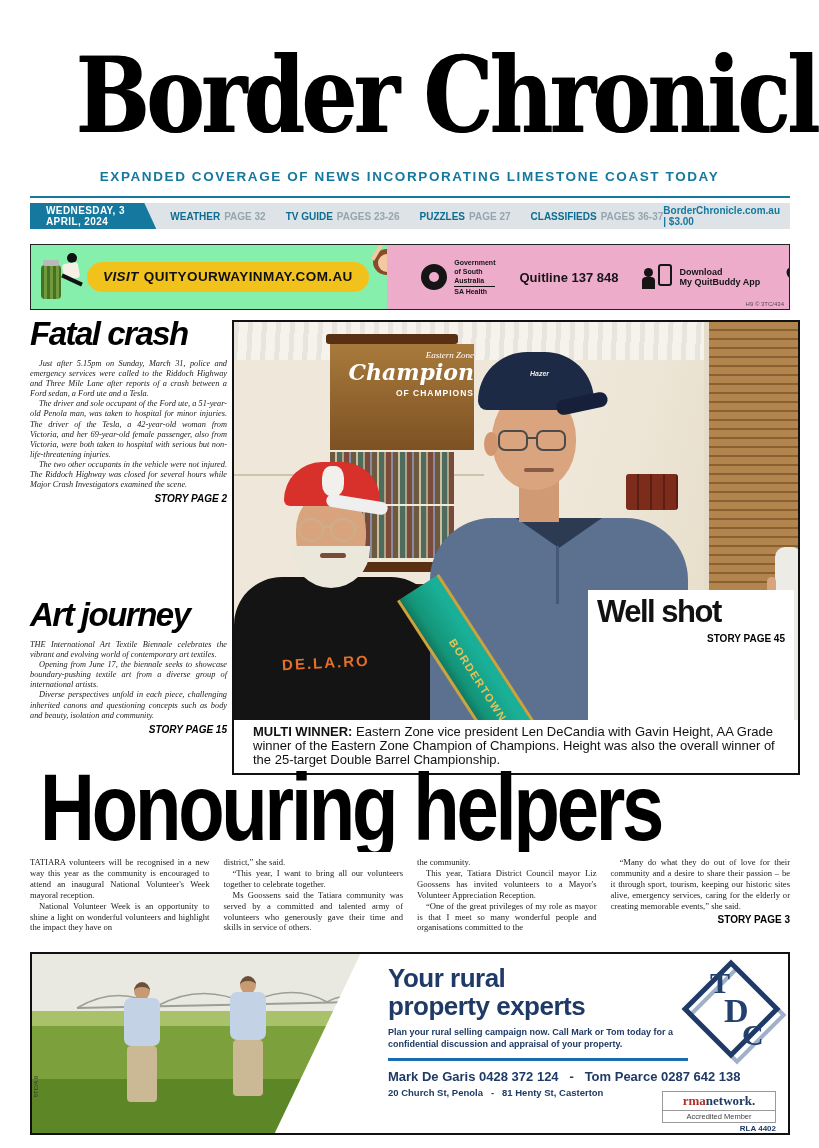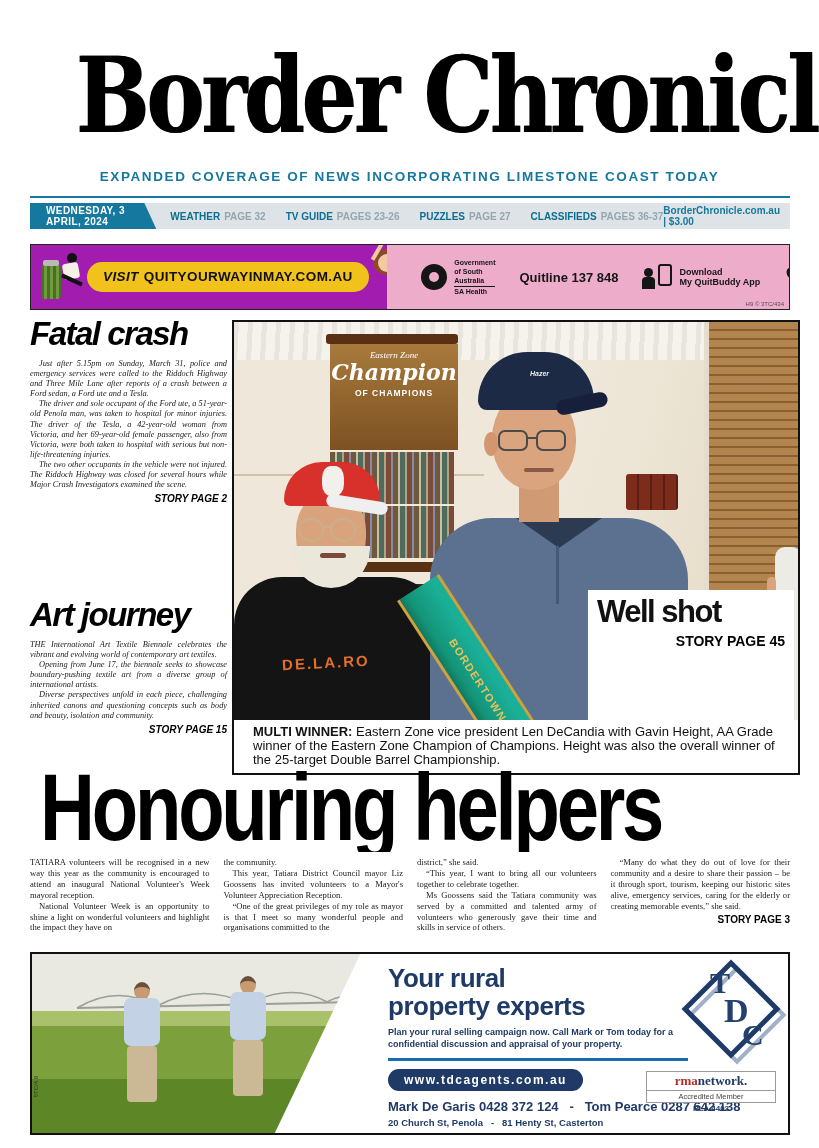--- a/index.html
+++ b/index.html
@@ -25,21 +25,21 @@
           clip-path:polygon(0 0, calc(100% - 12px) 0, 100% 100%, 0 100%); }
   .nav { display:flex; gap:20px; margin-left:14px; align-items:center; }
   .nav .itm { font-size:10px; white-space:nowrap; }
   .nav .lbl { font-weight:bold; color:#0d6d92; }
   .nav .pgs { font-weight:600; color:#96a5ae; margin-left:4px;margin-top:42px; }
   .site { margin-left:auto; padding-right:10px; font-size:10px; font-weight:bold; color:#15789f; }
 
   
   .quit { position:absolute; top:244px; left:30px; width:760px; height:66px; border:1px solid #222;
           display:flex; overflow:hidden; }
-  .quit-orange { position:relative; width:47%; background:#a21caf; }
+  .quit-orange { position:relative; width:47%; background:#86efac; }
   .quit-pink { position:relative; flex:1; background:#eeaccb; }
   .quit-pill { position:absolute; left:56px; top:17px; height:30px; line-height:30px; background:#f2c21c;
           border-radius:16px; padding:0 16px; font-size:13.5px; font-weight:800; color:#101010;
           white-space:nowrap; letter-spacing:.4px; }
   .quit-pill .vis { font-style:italic; font-weight:bold; margin-right:5px; }
   .jar { position:absolute; left:10px; top:20px; width:20px; height:34px; border-radius:4px;
           background:repeating-linear-gradient(90deg,#47701f 0 3px,#6f9a3f 3px 6px); }
   .jar:before { content:""; position:absolute; top:-5px; left:2px; width:16px; height:6px; background:#b9b9b9; border-radius:2px; }
   .runner-head { position:absolute; left:36px; top:8px; width:10px; height:10px; border-radius:50%; background:#111; }
   .runner-body { position:absolute; left:32px; top:18px; width:16px; height:16px; background:#f4f0e6; border-radius:3px; transform:rotate(-10deg); }
@@ -77,22 +77,22 @@
   .photo-box { position:absolute; left:232px; top:320px; width:568px; border:2px solid #111; background:#fff; }
   .photo { position:relative; width:100%; height:398px; overflow:hidden;
           background:linear-gradient(105deg,#efe8da 0 55%, #e3d8c2 100%); }
   .ceiling { position:absolute; top:0; left:0; width:100%; height:38px; background:#f6f3ec; }
   .ceiling:after { content:""; position:absolute; inset:0;
           background:repeating-linear-gradient(93deg, rgba(0,0,0,.06) 0 5px, transparent 5px 14px); }
   .seam { position:absolute; left:0; top:152px; width:250px; height:2px; background:#cfc3ab; }
   .banner { position:absolute; left:96px; top:12px; width:124px; height:240px; }
   .banner .bar { position:absolute; left:-4px; width:132px; height:10px; background:#5a3014; border-radius:3px; }
   .banner .bar.b { top:228px; }
-  .banner .bod { position:absolute; top:10px; width:128px; height:106px;
-          background:linear-gradient(180deg,#a87a3c,#7d5122); color:#fff; text-align:center; }
+  .banner .bod { position:absolute; top:10px; width:144px; height:106px;
+          background:linear-gradient(180deg,#a87a3c,#7d5122); color:#fff; text-align:right; }
   .banner .ez { font-family:"Liberation Serif", serif; font-style:italic; font-size:9px; padding-top:6px; }
   .banner .ch { font-family:"DejaVu Serif", serif; font-style:italic; font-weight:bold; font-size:22px; line-height:24px; }
   .banner .oc { font-size:8.5px; font-weight:bold; letter-spacing:1px; margin-top:4px; }
   .banner .grid { position:absolute; top:116px; width:124px; height:112px; background:#f0ead8; }
   .banner .grid .row { height:52px; margin-top:2px;
           background:repeating-linear-gradient(90deg,#6d5a3e 0 5px,#cabfa0 5px 7px,#4e6b5d 7px 12px,#b0a284 12px 14px,#7a4a3a 14px 19px,#8a8aa0 19px 21px); }
   .board { position:absolute; left:105px; top:262px; width:150px; height:100px; background:#3f2410;
           background-image:repeating-linear-gradient(180deg, transparent 0 14px, #caa76a 14px 16px); }
   .window { position:absolute; left:470px; top:0; width:98px; height:310px; border-left:5px solid #e5ddc9;
           background:repeating-linear-gradient(180deg,#b3854e 0 7px,#8a6030 7px 9px); }
@@ -134,21 +134,21 @@
   .m2-glass.l { left:264px; } .m2-glass.r { left:302px; }
   .m2-bridge { position:absolute; left:293px; top:115px; width:10px; height:2px; background:#4a4a4a; }
   .m2-mouth { position:absolute; left:290px; top:146px; width:30px; height:4px; background:#8a5a48; border-radius:2px; }
   .m2-cap { position:absolute; left:244px; top:30px; width:116px; height:58px; background:#1d2a45; border-radius:55px 55px 10px 10px; }
   .m2-brim { position:absolute; left:322px; top:74px; width:52px; height:15px; background:#16203a; border-radius:8px; transform:rotate(-12deg); }
   .m2-cap-logo { position:absolute; left:296px; top:48px; color:#e8e8e8; font-size:7px; font-style:italic; font-weight:bold; }
 
   .well-shot { position:absolute; left:354px; top:268px; width:206px; height:130px; background:#fff; padding:7px 9px 5px; }
   .well-shot h2 { font-size:31px; line-height:30px; font-weight:800; letter-spacing:-1.5px; margin-bottom:6px; white-space:nowrap; }
   .well-shot p { font-family:"Liberation Serif", serif; font-size:8.3px; line-height:10px; text-align:justify; }
-  .well-shot .story-ref { font-size:14px; margin-top:2px; }
+  .well-shot .story-ref { font-size:10px; margin-top:2px; }
 
   .caption { padding:5px 8px 6px; font-size:13px; line-height:14px; color:#111; text-align:left;margin-left:11px; }
   .caption .lead { font-weight:bold; }
 
   
   .hon-head { position:absolute; left:40px; top:762px; width:764px; overflow:hidden; }
   .hon-head span { display:inline-block; font-size:95px; line-height:90px; font-weight:800; letter-spacing:-4px;
           transform:scaleX(0.80); transform-origin:left center; white-space:nowrap; color:#000; }
   .hon-cols { position:absolute; left:30px; top:857px; width:760px; height:90px; display:flex; gap:14px; }
   .hon-col { flex:1; }
@@ -175,26 +175,26 @@
           padding:4px 16px; font-size:12px; font-weight:800; letter-spacing:1.5px; }
   .tdc-contacts { margin-top:8px; font-size:13px; font-weight:800; white-space:nowrap; }
   .tdc-addr { margin-top:3px; font-size:9.5px; font-weight:bold; white-space:nowrap; }
   .tdc-logo { position:absolute; left:648px; top:4px; width:104px; height:104px; }
   .tdc-logo .dia { position:absolute; left:16px; top:16px; width:70px; height:70px; border:5px solid #1f3a66; transform:rotate(45deg); }
   .tdc-logo .dia2 { position:absolute; left:22px; top:22px; width:70px; height:70px; border:4px solid #9fb0c8; transform:rotate(45deg); }
   .tdc-logo .lt { position:absolute; font-weight:800; color:#24406e; font-family:"Liberation Serif", serif; }
   .tdc-logo .t1 { left:30px; top:8px; font-size:30px; }
   .tdc-logo .t2 { left:44px; top:34px; font-size:34px; }
   .tdc-logo .t3 { left:62px; top:60px; font-size:30px; }
-  .rma { position:absolute; right:12px; bottom:20px; width:130px; text-align:center; }
+  .rma { position:absolute; right:12px; bottom:0; width:114px; text-align:center; }
   .rma .brand { border:1px solid #9a9a9a; background:#fff; font-family:"Liberation Serif", serif;
           font-size:13px; font-weight:bold; padding:1px 0; }
   .rma .brand .r { color:#b03028; } .rma .brand .n { color:#1f3a66; }
   .rma .member { border:1px solid #9a9a9a; border-top:none; font-size:7.5px; color:#444; padding:1px 0; }
-  .rma .code { font-size:8px; font-weight:800; color:#1f3a66; text-align:center; margin-top:1px; }
+  .rma .code { font-size:8px; font-weight:800; color:#1f3a66; text-align:right; margin-top:1px; }
 </style>
 </head>
 <body>
 
 <div class="page">
 
   <div class="masthead">
     <span class="title">Border Chronicle</span>
   </div>
   <div class="tagline">EXPANDED COVERAGE OF NEWS INCORPORATING LIMESTONE COAST TODAY</div>
@@ -346,28 +346,28 @@
 
   <div class="hon-head">
     <span>Honouring helpers</span>
   </div>
   <div class="hon-cols">
     <div class="hon-col">
       <p>TATIARA volunteers will be recognised in a new way this year as the community is encouraged to attend an inaugural National Volunteer's Week mayoral reception.</p>
       <p class="ind">National Volunteer Week is an opportunity to shine a light on wonderful volunteers and highlight the impact they have on</p>
     </div>
     <div class="hon-col">
+      <p>district,” she said.</p>
+      <p class="ind">“This year, I want to bring all our volunteers together to celebrate together.</p>
+      <p class="ind">Ms Goossens said the Tatiara community was served by a committed and talented army of volunteers who generously gave their time and skills in service of others.</p>
+    </div>
+    <div class="hon-col">
       <p>the community.</p>
       <p class="ind">This year, Tatiara District Council mayor Liz Goossens has invited volunteers to a Mayor's Volunteer Appreciation Reception.</p>
       <p class="ind">“One of the great privileges of my role as mayor is that I meet so many wonderful people and organisations committed to the</p>
-    </div>
-    <div class="hon-col">
-      <p>district,” she said.</p>
-      <p class="ind">“This year, I want to bring all our volunteers together to celebrate together.</p>
-      <p class="ind">Ms Goossens said the Tatiara community was served by a committed and talented army of volunteers who generously gave their time and skills in service of others.</p>
     </div>
     <div class="hon-col">
       <p class="ind">“Many do what they do out of love for their community and a desire to share their passion – be it through sport, tourism, keeping our historic sites alive, emergency services, caring for the elderly or creating memorable events,” she said.</p>
       <div class="story-ref">STORY PAGE 3</div>
     </div>
   </div>
 
   <div class="tdc">
     <div class="tdc-photo">
       <svg style="position:absolute;left:40px;top:14px;" width="290" height="52" viewBox="0 0 290 52">
@@ -388,21 +388,20 @@
           <div class="sh"></div>
           <div class="pt"></div>
       </div>
     </div>
     <div class="tdc-side-code">5TC/4.9</div>
     <div class="tdc-content">
       <div class="h">Your rural</div>
       <div class="h">property experts</div>
       <div class="tdc-body">Plan your rural selling campaign now. Call Mark or Tom today for a confidential discussion and appraisal of your property.</div>
       <div class="tdc-rule"></div>
-      <div class="tdc-pill">www.tdcagents.com.au</div>
       <div class="tdc-contacts">
         <span>Mark De Garis</span>
         <span>0428 372 124</span>
         &nbsp;&nbsp;<span>-</span>&nbsp;&nbsp;
         <span>Tom Pearce</span>
         <span>0287 642 138</span>
       </div>
       <div class="tdc-addr">
         <span>20 Church St, Penola</span>
         &nbsp;&nbsp;<span>-</span>&nbsp;&nbsp;

